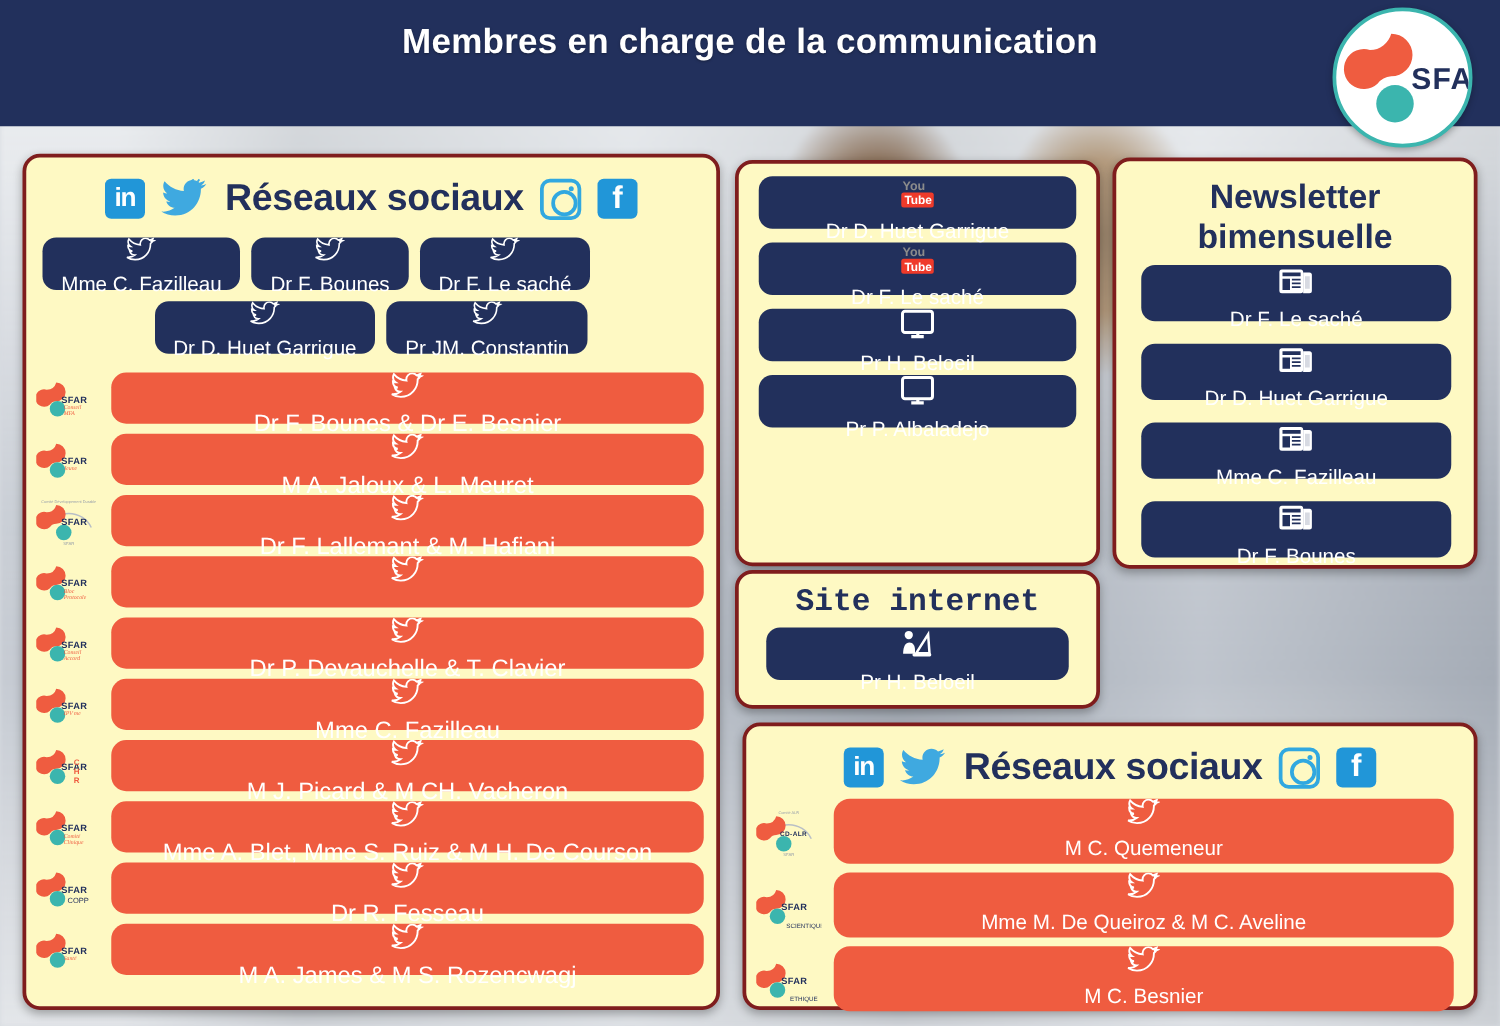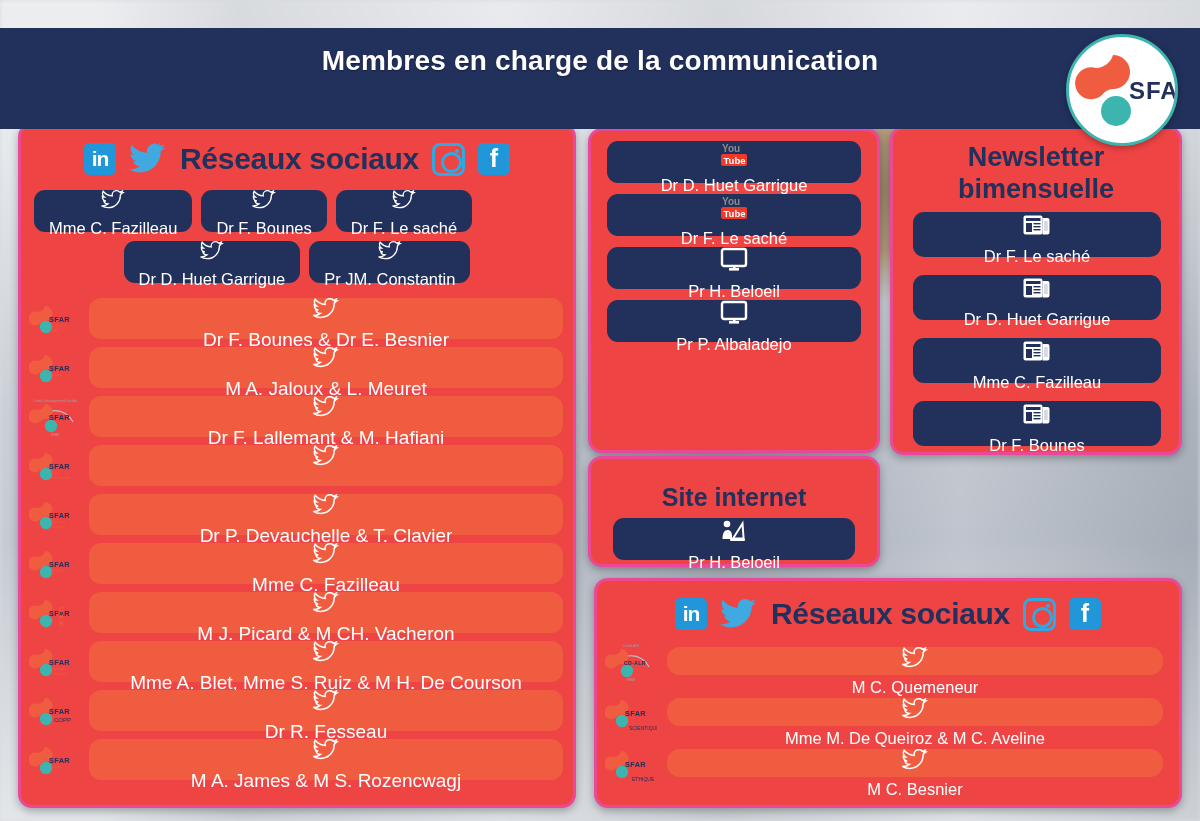--- a/index.html
+++ b/index.html
@@ -34,21 +34,20 @@
       repeating-linear-gradient(180deg, rgba(0,0,0,.018) 0 3px, rgba(255,255,255,.018) 3px 6px);
   }
 
   
   #header {
     position: absolute;
     left: 0; top: 0;
     width: 1200px; height: 101px;
     background: #22305c;
     z-index: 5;
-    margin-top: 28px;
   }
   #header-title {
     text-align: center;
     color: #ffffff;
     font-size: 28px;
     font-weight: bold;
     letter-spacing: .2px;
     padding-top: 17px;
     text-shadow: 0 1px 2px rgba(0,0,0,.35);
   }
@@ -68,42 +67,42 @@
     border-radius: 50%;
     background: #ffffff;
     border: 3px solid #3bb5ae;
     box-shadow: 0 2px 6px rgba(0,0,0,.3);
     overflow: hidden;
   }
 
   
   .panel {
     position: absolute;
-    background: #ef4444;
-    border: 3px solid #ec4899;
+    background: #fef9c3;
+    border: 3px solid #7f1d1d;
     border-radius: 14px;
     box-shadow: 0 3px 8px rgba(0,0,0,.30);
     z-index: 4;
   }
 
   #panel-social-main { left: 18px;  top: 123px; width: 558px; height: 685px; }
   #panel-youtube     { left: 588px; top: 128px; width: 292px; height: 325px; }
   #panel-site        { left: 588px; top: 456px; width: 292px; height: 111px; }
   #panel-newsletter  { left: 890px; top: 126px; width: 292px; height: 329px; }
   #panel-social-2    { left: 594px; top: 578px; width: 588px; height: 230px; }
 
   
   .panel-title {
     color: #22305c;
     font-weight: bold;
     text-align: center;
   }
   .title-social    { font-size: 30px; letter-spacing: -.3px; }
   .title-block     { font-size: 27px; line-height: 1.18; padding-top: 13px; }
-  .title-site      { font-size: 25px; padding-top: 24px; }
+  .title-site      { font-size: 25px; padding-top: 8px; font-family: Liberation Mono, monospace; }
 
   .social-head {
     display: flex;
     align-items: center;
     justify-content: center;
     gap: 13px;
     padding-top: 16px;
   }
 
   
@@ -223,21 +222,21 @@
   
   .social2-rows { padding: 8px 16px 0 8px; }
   .social2-row {
     display: flex;
     align-items: center;
     gap: 10px;
     margin-bottom: 7px;
   }
   .social2-row .pill {
     flex: 1;
-    height: 28px;
+    height: 52px;
     border-radius: 13px;
   }
 
   svg { display: block; }
 </style>
 </head>
 <body>
 
 <div id="bg-photo"></div>
 

